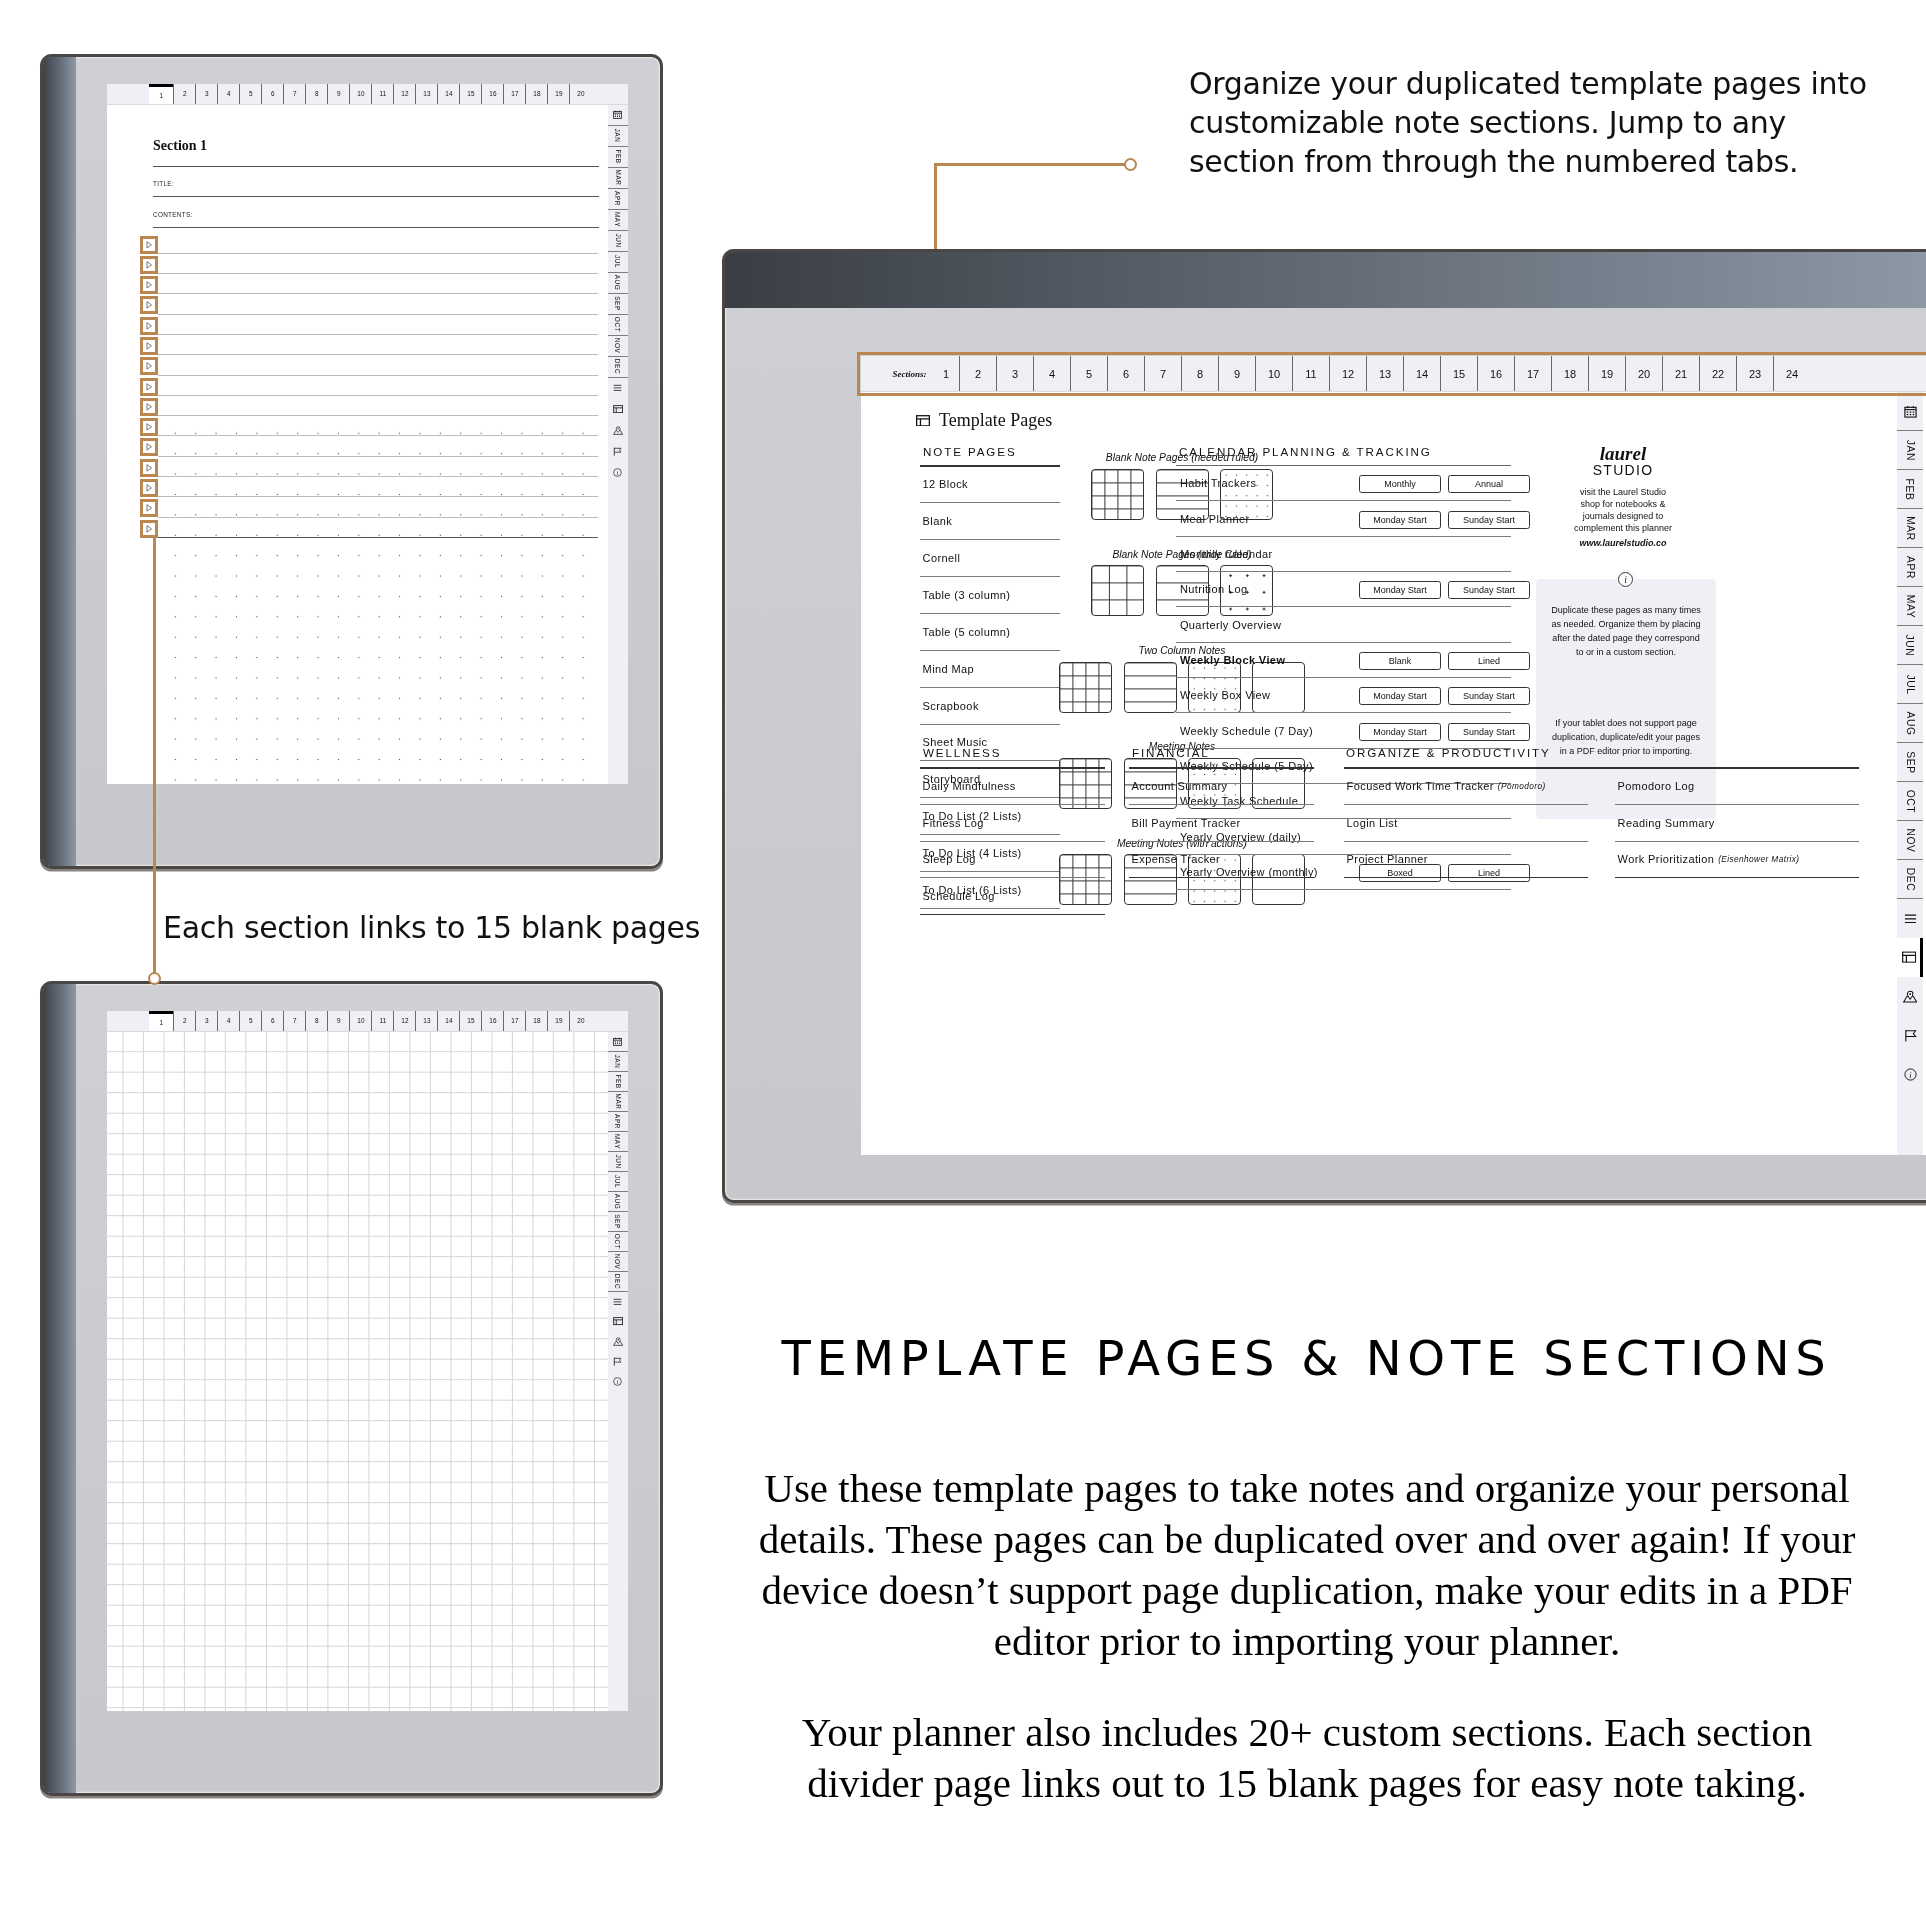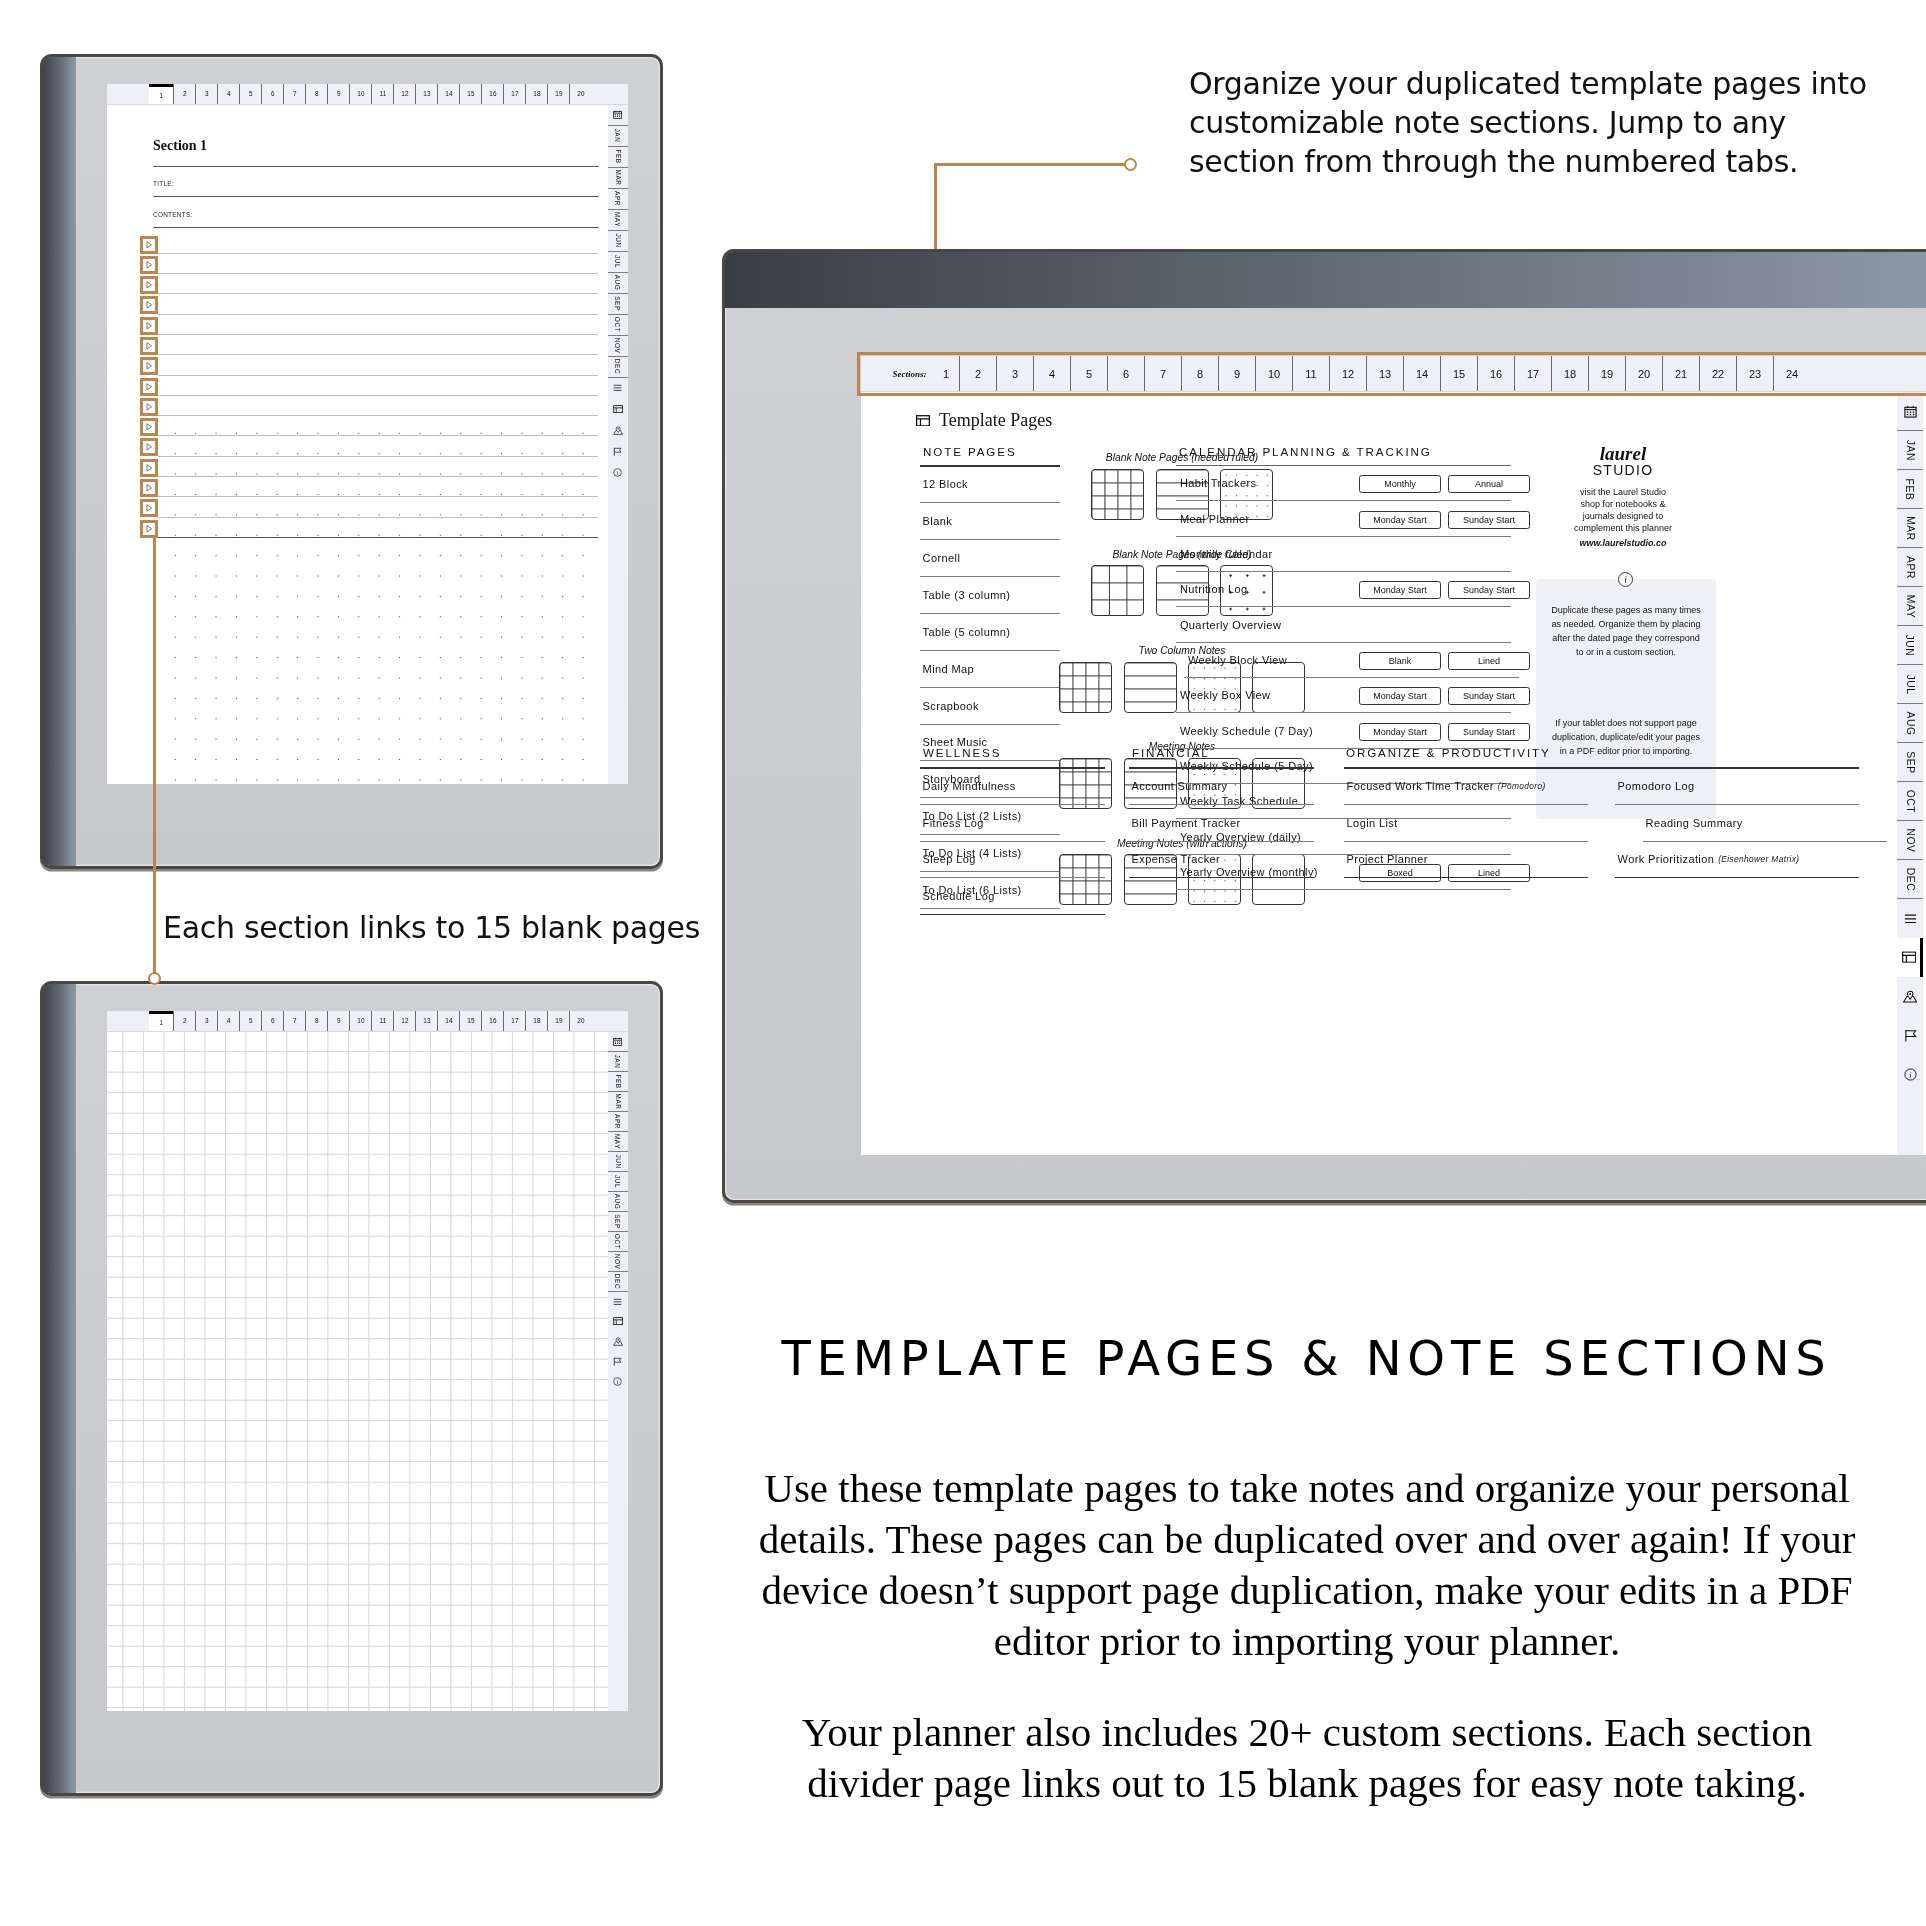--- a/index.html
+++ b/index.html
@@ -699,21 +699,21 @@
         <button class="opt-btn" style="left:498px; top:119px; width:82px; height:18px;">Monthly</button>
         <button class="opt-btn" style="left:587px; top:119px; width:82px; height:18px;">Annual</button>
         <div class="list-row" style="left:315px; top:146px; width:335px; height:35px; padding-left:3.9px; border-bottom-width:1px;">Meal Planner</div>
         <button class="opt-btn" style="left:498px; top:155px; width:82px; height:18px;">Monday Start</button>
         <button class="opt-btn" style="left:587px; top:155px; width:82px; height:18px;">Sunday Start</button>
         <div class="list-row" style="left:315px; top:181px; width:335px; height:35px; padding-left:3.9px; border-bottom-width:1px;">Monthly Calendar</div>
         <div class="list-row" style="left:315px; top:216px; width:335px; height:35px; padding-left:3.9px; border-bottom-width:1px;">Nutrition Log</div>
         <button class="opt-btn" style="left:498px; top:225px; width:82px; height:18px;">Monday Start</button>
         <button class="opt-btn" style="left:587px; top:225px; width:82px; height:18px;">Sunday Start</button>
         <div class="list-row" style="left:315px; top:252px; width:335px; height:35px; padding-left:3.9px; border-bottom-width:1px;">Quarterly Overview</div>
-        <div class="list-row" style="left:323px; top:287px; width:335px; height:35px; padding-left:3.9px; border-bottom-width:1px;">Weekly Block View</div>
+        <div class="list-row" style="left:315px; top:287px; width:335px; height:35px; padding-left:3.9px; border-bottom-width:1px;font-weight:bold;">Weekly Block View</div>
         <button class="opt-btn" style="left:498px; top:296px; width:82px; height:18px;">Blank</button>
         <button class="opt-btn" style="left:587px; top:296px; width:82px; height:18px;">Lined</button>
         <div class="list-row" style="left:315px; top:322px; width:335px; height:35px; padding-left:3.9px; border-bottom-width:1px;">Weekly Box View</div>
         <button class="opt-btn" style="left:498px; top:331px; width:82px; height:18px;">Monday Start</button>
         <button class="opt-btn" style="left:587px; top:331px; width:82px; height:18px;">Sunday Start</button>
         <div class="list-row" style="left:315px; top:358px; width:335px; height:35px; padding-left:3.9px; border-bottom-width:1px;">Weekly Schedule (7 Day)</div>
         <button class="opt-btn" style="left:498px; top:367px; width:82px; height:18px;">Monday Start</button>
         <button class="opt-btn" style="left:587px; top:367px; width:82px; height:18px;">Sunday Start</button>
         <div class="list-row" style="left:315px; top:393px; width:335px; height:35px; padding-left:3.9px; border-bottom-width:1px;">Weekly Schedule (5 Day)</div>
         <div class="list-row" style="left:315px; top:428px; width:335px; height:35px; padding-left:3.9px; border-bottom-width:1px;">Weekly Task Schedule</div>
@@ -764,21 +764,21 @@
         </div>
         <div class="list-row" style="left:483px; top:449px; width:244px; height:37px; padding-left:2.6px; white-space:nowrap;">
           <span>Login List</span>
         </div>
         <div class="list-row last" style="left:483px; top:485px; width:244px; height:37px; padding-left:2.6px; white-space:nowrap;">
           <span>Project Planner</span>
         </div>
         <div class="list-row" style="left:754px; top:412px; width:244px; height:37px; padding-left:2.6px; white-space:nowrap;">
           <span>Pomodoro Log</span>
         </div>
-        <div class="list-row" style="left:754px; top:449px; width:244px; height:37px; padding-left:2.6px; white-space:nowrap;margin-left:28px;">
+        <div class="list-row" style="left:754px; top:449px; width:244px; height:37px; padding-left:2.6px; white-space:nowrap;">
           <span>Reading Summary</span>
         </div>
         <div class="list-row last" style="left:754px; top:485px; width:244px; height:37px; padding-left:2.6px; white-space:nowrap;">
           <span>Work Prioritization</span>
           <span style="font-style:italic; font-size:8.3px; margin-left:3.9px;">(Eisenhower Matrix)</span>
         </div>
       </div>
   </div>
 
   <div class="abs" style="left:132px; top:100px; width:1091px; height:44px; border:3.9px solid #b9874f;"></div>

